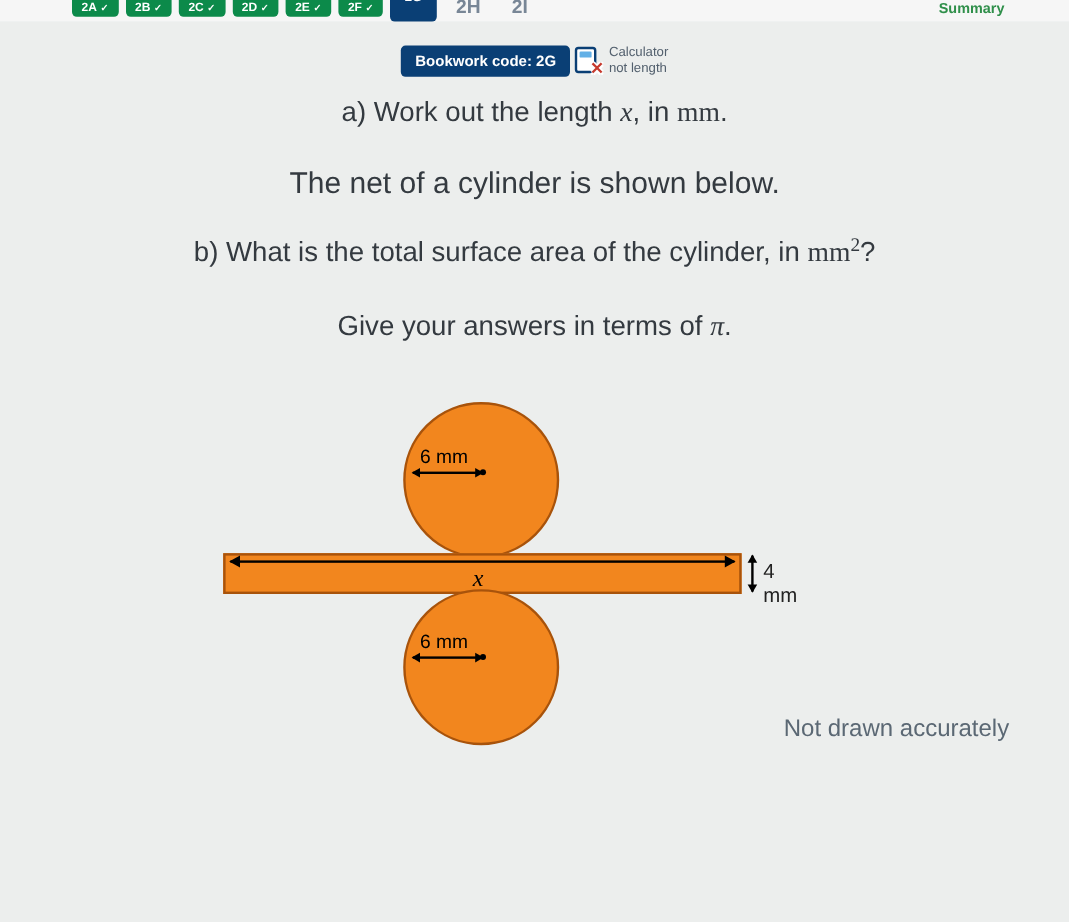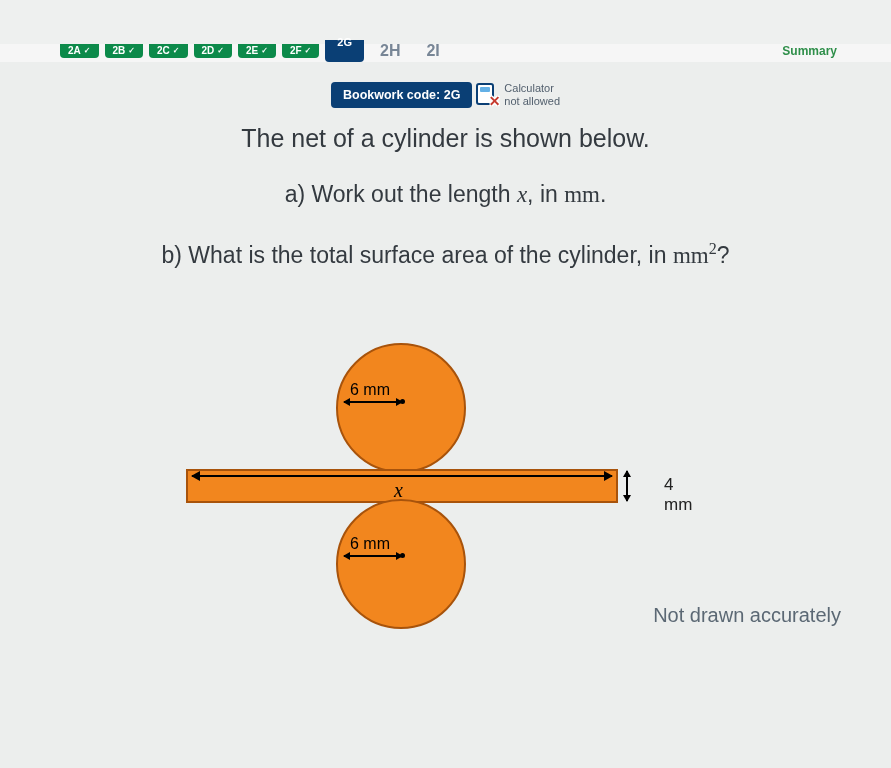--- a/index.html
+++ b/index.html
@@ -11,21 +11,20 @@
     overflow: hidden;
     position: relative;
   }
   .topbar {
     display: flex;
     align-items: center;
     gap: 6px;
     padding: 0 40px 4px 60px;
     background: #f6f6f6;
     height: 18px;
-    margin-top: 44px;
   }
   .tab {
     background: #0c8a4a;
     color: #fff;
     font-size: 10px;
     font-weight: bold;
     padding: 2px 8px 4px 8px;
     border-radius: 0 0 4px 4px;
     display: flex;
     align-items: center;
@@ -212,21 +211,20 @@
     border-left:4px solid transparent; border-right:4px solid transparent; left:-3px;
   }
   .height-arrow::before{ top:-1px; border-bottom:7px solid #000; }
   .height-arrow::after { bottom:-1px; border-top:7px solid #000; }
   .height-label {
     position: absolute;
     left: 450px;
     top: 132px;
     font-size: 17px;
     color: #222;
-    margin-left: 28px;
   }
   .footnote {
     position: absolute;
     right: 50px;
     bottom: 6px;
     color: #5b6874;
     font-size: 20px;
   }
 </style>
 </head>
@@ -278,35 +276,38 @@
     <div class="code-badge">Bookwork code: 2G</div>
     <div class="calc-block">
       <div class="calc-icon">
         <div class="calc-body">
             <div class="calc-screen"></div>
           </div>
         <div class="calc-x">✕</div>
       </div>
       <div class="calc-text">
         <div>Calculator</div>
-        <div>not allowed</div>
+        <div>not length</div>
       </div>
     </div>
   </div>
-
-  <div class="qtext q-main">The net of a cylinder is shown below.</div>
 
   <div class="qtext q-a">
     <span>a) Work out the length </span><span class="mvar">x</span><span>, in </span><span class="mrm">mm</span><span>.</span>
   </div>
 
+  <div class="qtext q-main">The net of a cylinder is shown below.</div>
+
   <div class="qtext q-b">
     <span>b) What is the total surface area of the cylinder, in </span><span class="mrm">mm</span><sup class="mrm">2</sup><span>?</span>
   </div>
 
+  <div class="qtext q-pi">
+    <span>Give your answers in terms of </span><span class="mvar">π</span><span>.</span>
+  </div>
 
   <div class="diagram-wrap">
     <div class="diagram">
       <div class="circle top"></div>
       <div class="rect"></div>
       <div class="circle bot"></div>
 
       <div class="radius-label radius-top">6 mm</div>
       <div class="radius-arrow ra-top"></div>
       <div class="ra-dot dot-top"></div>

